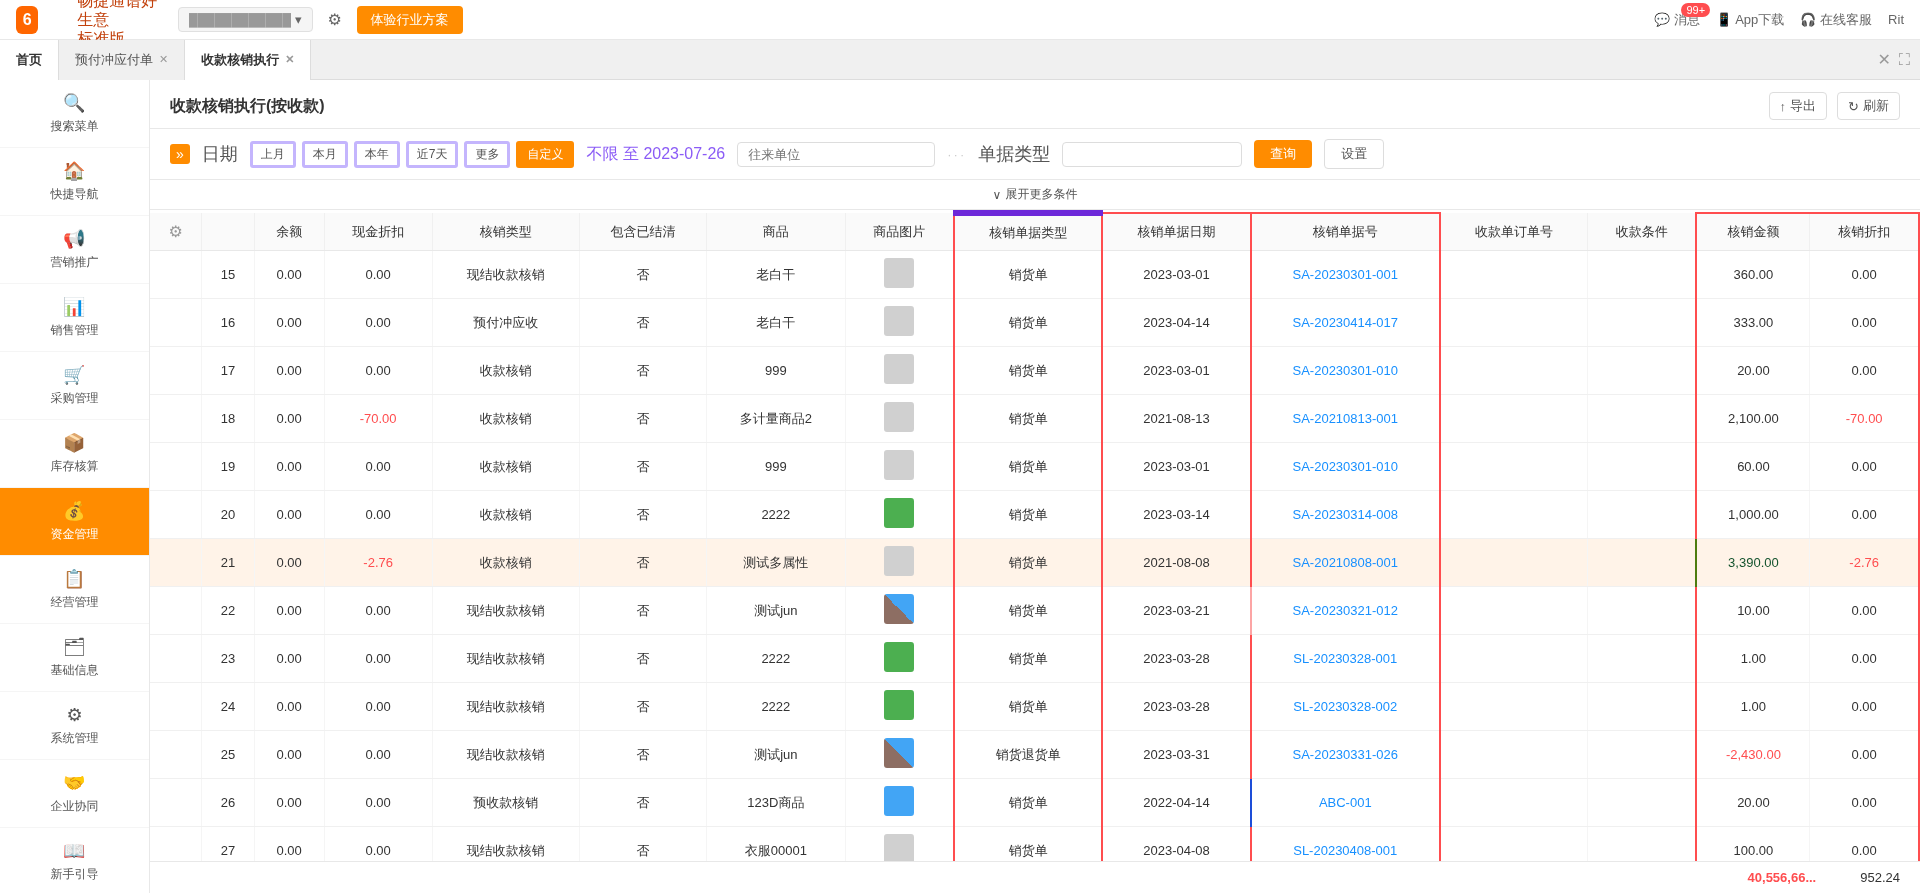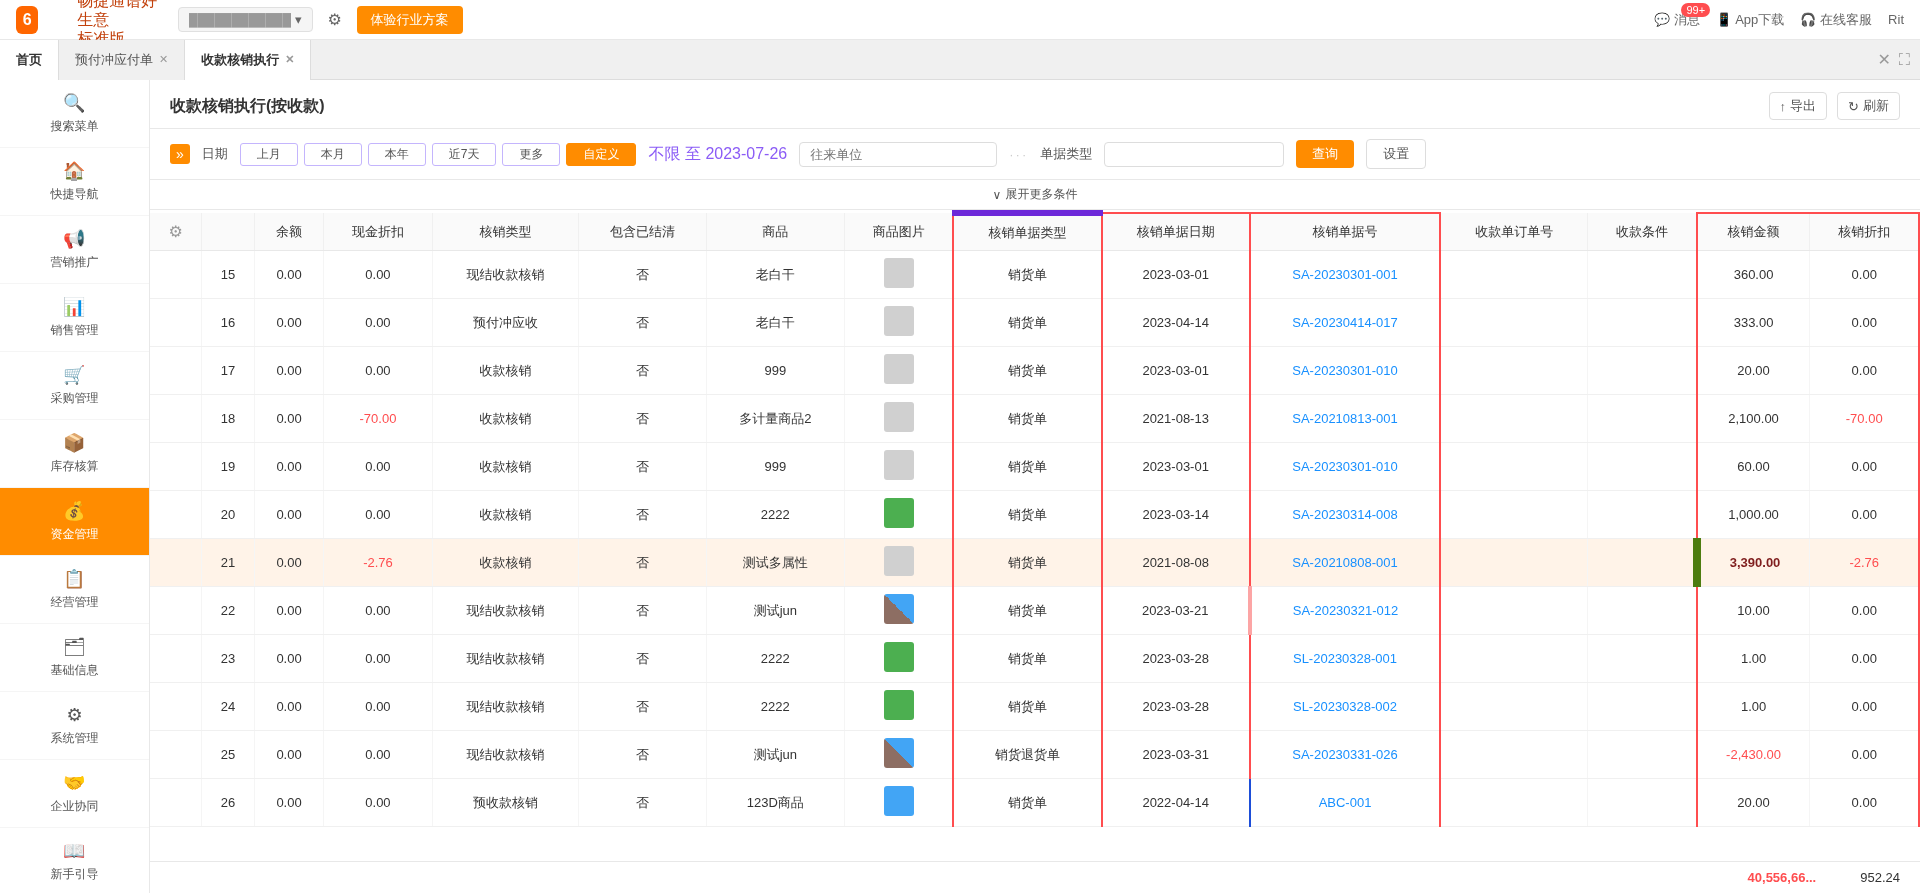--- a/index.html
+++ b/index.html
@@ -40,23 +40,23 @@
     
     .content { flex: 1; overflow: hidden; display: flex; flex-direction: column; background: #f5f7fa; }
     .content-header { padding: 12px 20px 8px; background: #fff; border-bottom: 1px solid #e8e8e8; display: flex; align-items: center; justify-content: space-between; }
     .page-title { font-size: 16px; font-weight: bold; color: #333; }
     .header-actions { display: flex; gap: 10px; align-items: center; }
     .action-btn { display: flex; align-items: center; gap: 4px; padding: 4px 10px; border: 1px solid #ddd; border-radius: 4px; background: #fff; cursor: pointer; font-size: 13px; color: #555; }
 
     
     .filter-area { padding: 10px 20px; background: #fff; border-bottom: 1px solid #e8e8e8; }
     .filter-row { display: flex; align-items: center; gap: 12px; flex-wrap: wrap; }
-    .filter-label { color: #555; font-size: 13px; white-space: nowrap; text-align: right; }
+    .filter-label { color: #555; font-size: 18px; white-space: nowrap; text-align: right; }
     .filter-period-btns { display: flex; gap: 6px; align-items: center; }
-    .period-btn { padding: 2px 16px; border: 1px solid #c4b5fd; border-radius: 3px; background: #fff; cursor: pointer; font-size: 12px; color: #555; }
+    .period-btn { padding: 2px 8px; border: 3px solid #c4b5fd; border-radius: 3px; background: #fff; cursor: pointer; font-size: 12px; color: #555; }
     .period-btn.custom { background: #ff8c00; color: white; border-color: #ff8c00; }
     .filter-date-range { color: #8b5cf6; font-size: 16px; }
     .filter-input { border: 1px solid #ddd; border-radius: 4px; padding: 4px 10px; font-size: 13px; min-width: 180px; color: #333; background: #fff; }
     .filter-dots { color: #ccc; letter-spacing: 2px; }
     .filter-select { border: 1px solid #ddd; border-radius: 4px; padding: 4px 30px 4px 10px; font-size: 13px; color: #333; background: #fff; appearance: none; min-width: 180px; }
     .query-btn { background: #ff8c00; color: white; border: none; border-radius: 4px; padding: 5px 16px; cursor: pointer; font-size: 13px; }
     .settings-btn { background: #fff; color: #555; border: 1px solid #ddd; border-radius: 4px; padding: 5px 16px; cursor: pointer; font-size: 13px; }
     .expand-conditions { display: flex; align-items: center; justify-content: center; padding: 6px 0; background: #fff; border-bottom: 1px solid #e8e8e8; cursor: pointer; color: #555; font-size: 12px; gap: 4px; }
 
     
@@ -364,34 +364,34 @@
       <td style="color:#ff4d4f;">-2.76</td>
       <td>收款核销</td>
       <td>否</td>
       <td>测试多属性</td>
       <td><span style="display:inline-block;width:30px;height:30px;background:#d0d0d0;border-radius:3px;"></span></td>
       <td style="border-left:2px solid #ff4d4f;border-right:2px solid #ff4d4f;">销货单</td>
       <td style="border-right:2px solid #ff4d4f;">2021-08-08</td>
       <td style="border-right:2px solid #ff4d4f;"><a class="link-text">SA-20210808-001</a></td>
       <td></td>
       <td></td>
-      <td style="border-left:8px solid #4d7c0f;color:#7f1d1d;font-weight:bold;">3,390.00</td>
+      <td style="border-left:2px solid #4d7c0f;color:#14532d;font-weight:normal;">3,390.00</td>
       <td style="border-right:2px solid #ff4d4f;color:#ff4d4f;">-2.76</td>
     </tr>
             <tr>
       <td></td>
       <td>22</td>
       <td>0.00</td>
       <td style="">0.00</td>
       <td>现结收款核销</td>
       <td>否</td>
       <td>测试jun</td>
       <td><span style="display:inline-block;width:30px;height:30px;background:linear-gradient(45deg,#8d6e63 50%,#42a5f5 50%);border-radius:3px;"></span></td>
       <td style="border-left:2px solid #ff4d4f;border-right:2px solid #ff4d4f;">销货单</td>
-      <td style="border-right:4px solid #fca5a5;">2023-03-21</td>
+      <td style="border-right:2px solid #fca5a5;">2023-03-21</td>
       <td style="border-right:2px solid #ff4d4f;"><a class="link-text">SA-20230321-012</a></td>
       <td></td>
       <td></td>
       <td style="border-left:2px solid #ff4d4f;">10.00</td>
       <td style="border-right:2px solid #ff4d4f;">0.00</td>
     </tr>
             <tr>
       <td></td>
       <td>23</td>
       <td>0.00</td>
@@ -450,20 +450,37 @@
       <td>预收款核销</td>
       <td>否</td>
       <td>123D商品</td>
       <td><span style="display:inline-block;width:30px;height:30px;background:#42a5f5;border-radius:3px;"></span></td>
       <td style="border-left:2px solid #ff4d4f;border-right:2px solid #ff4d4f;">销货单</td>
       <td style="border-right:2px solid #1d4ed8;margin-top:46px;">2022-04-14</td>
       <td style="border-right:2px solid #ff4d4f;"><a class="link-text">ABC-001</a></td>
       <td></td>
       <td></td>
       <td style="border-left:2px solid #ff4d4f;">20.00</td>
+      <td style="border-right:2px solid #ff4d4f;">0.00</td>
+    </tr>
+            <tr>
+      <td></td>
+      <td>27</td>
+      <td>0.00</td>
+      <td style="">0.00</td>
+      <td>现结收款核销</td>
+      <td>否</td>
+      <td>衣服00001</td>
+      <td><span style="display:inline-block;width:30px;height:30px;background:#d0d0d0;border-radius:3px;"></span></td>
+      <td style="border-left:2px solid #ff4d4f;border-right:2px solid #ff4d4f;">销货单</td>
+      <td style="border-right:2px solid #ff4d4f;">2023-04-08</td>
+      <td style="border-right:2px solid #ff4d4f;"><a class="link-text">SL-20230408-001</a></td>
+      <td></td>
+      <td></td>
+      <td style="border-left:2px solid #ff4d4f;">100.00</td>
       <td style="border-right:2px solid #ff4d4f;">0.00</td>
     </tr>
           </tbody>
       </table>
     </div>
 
     <div class="table-footer">
       <span>
         <span class="footer-red">40,556,66...</span>
       </span>

